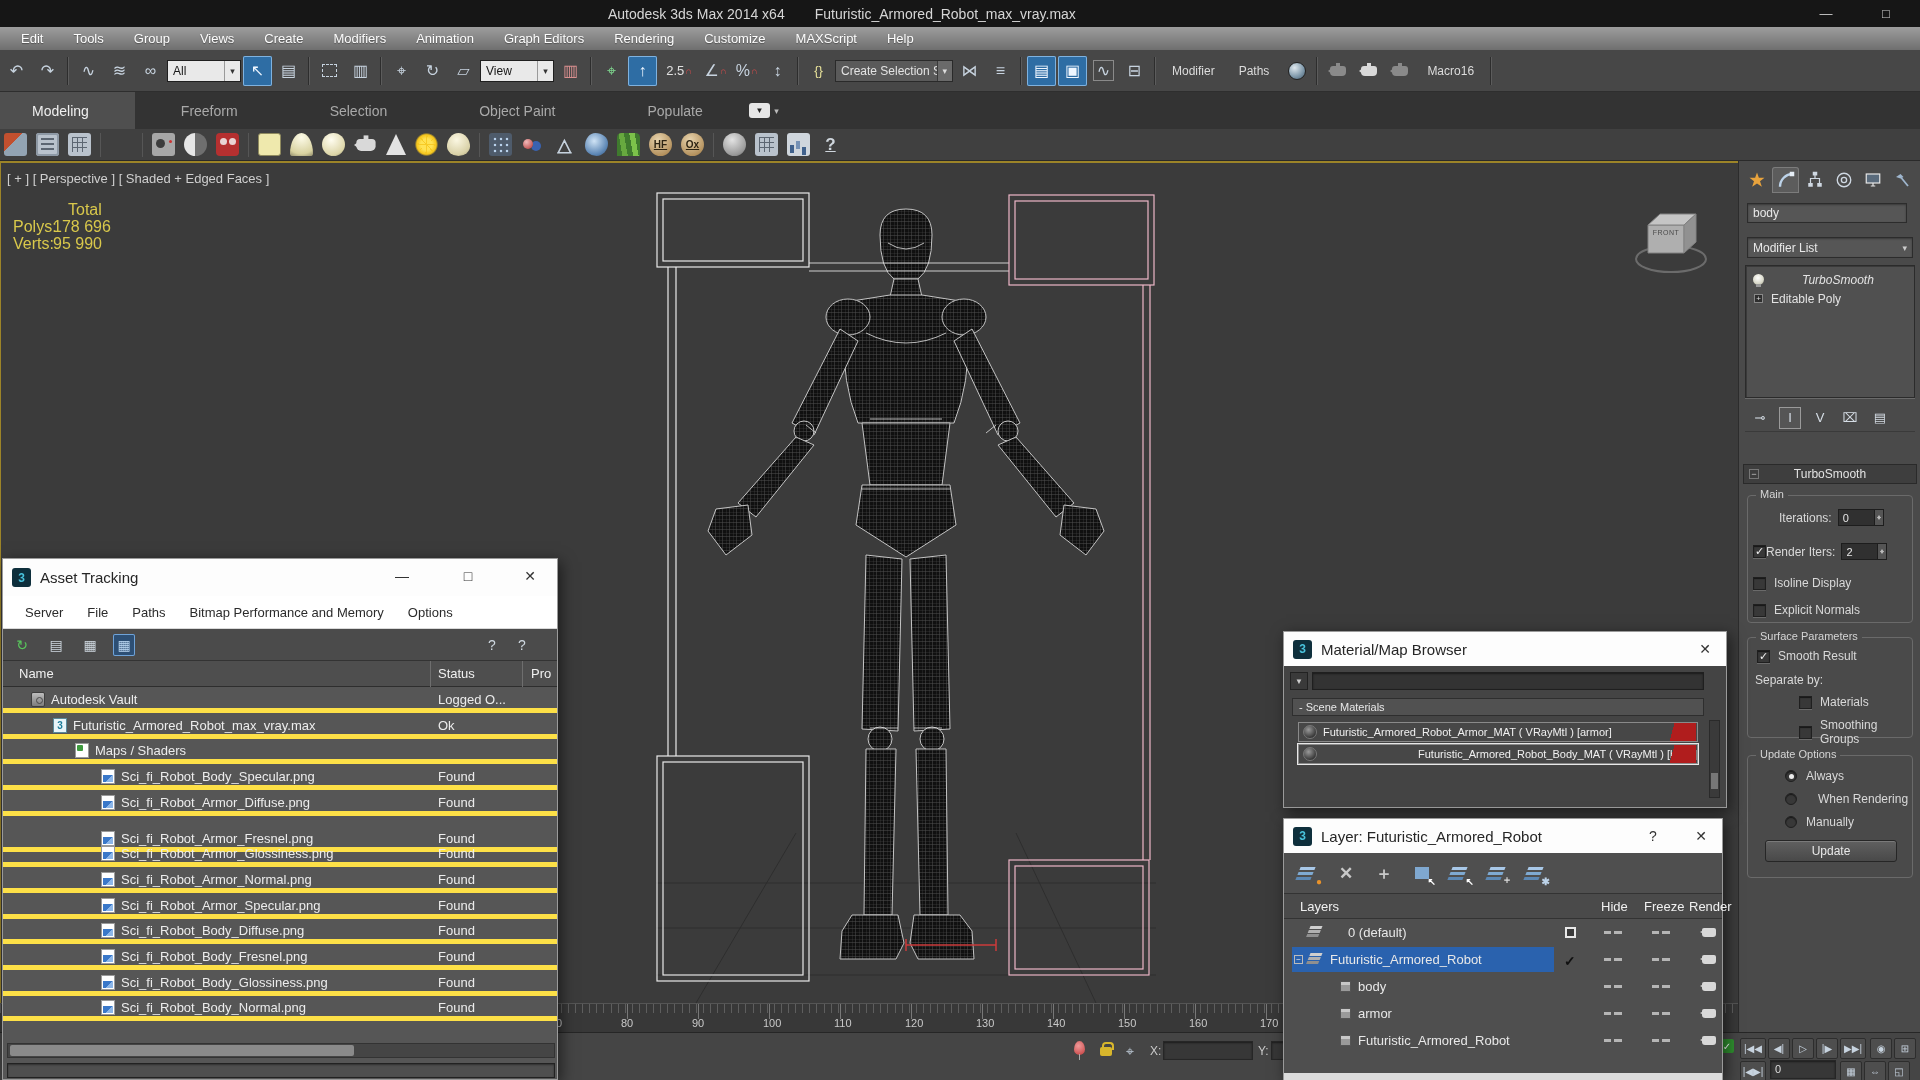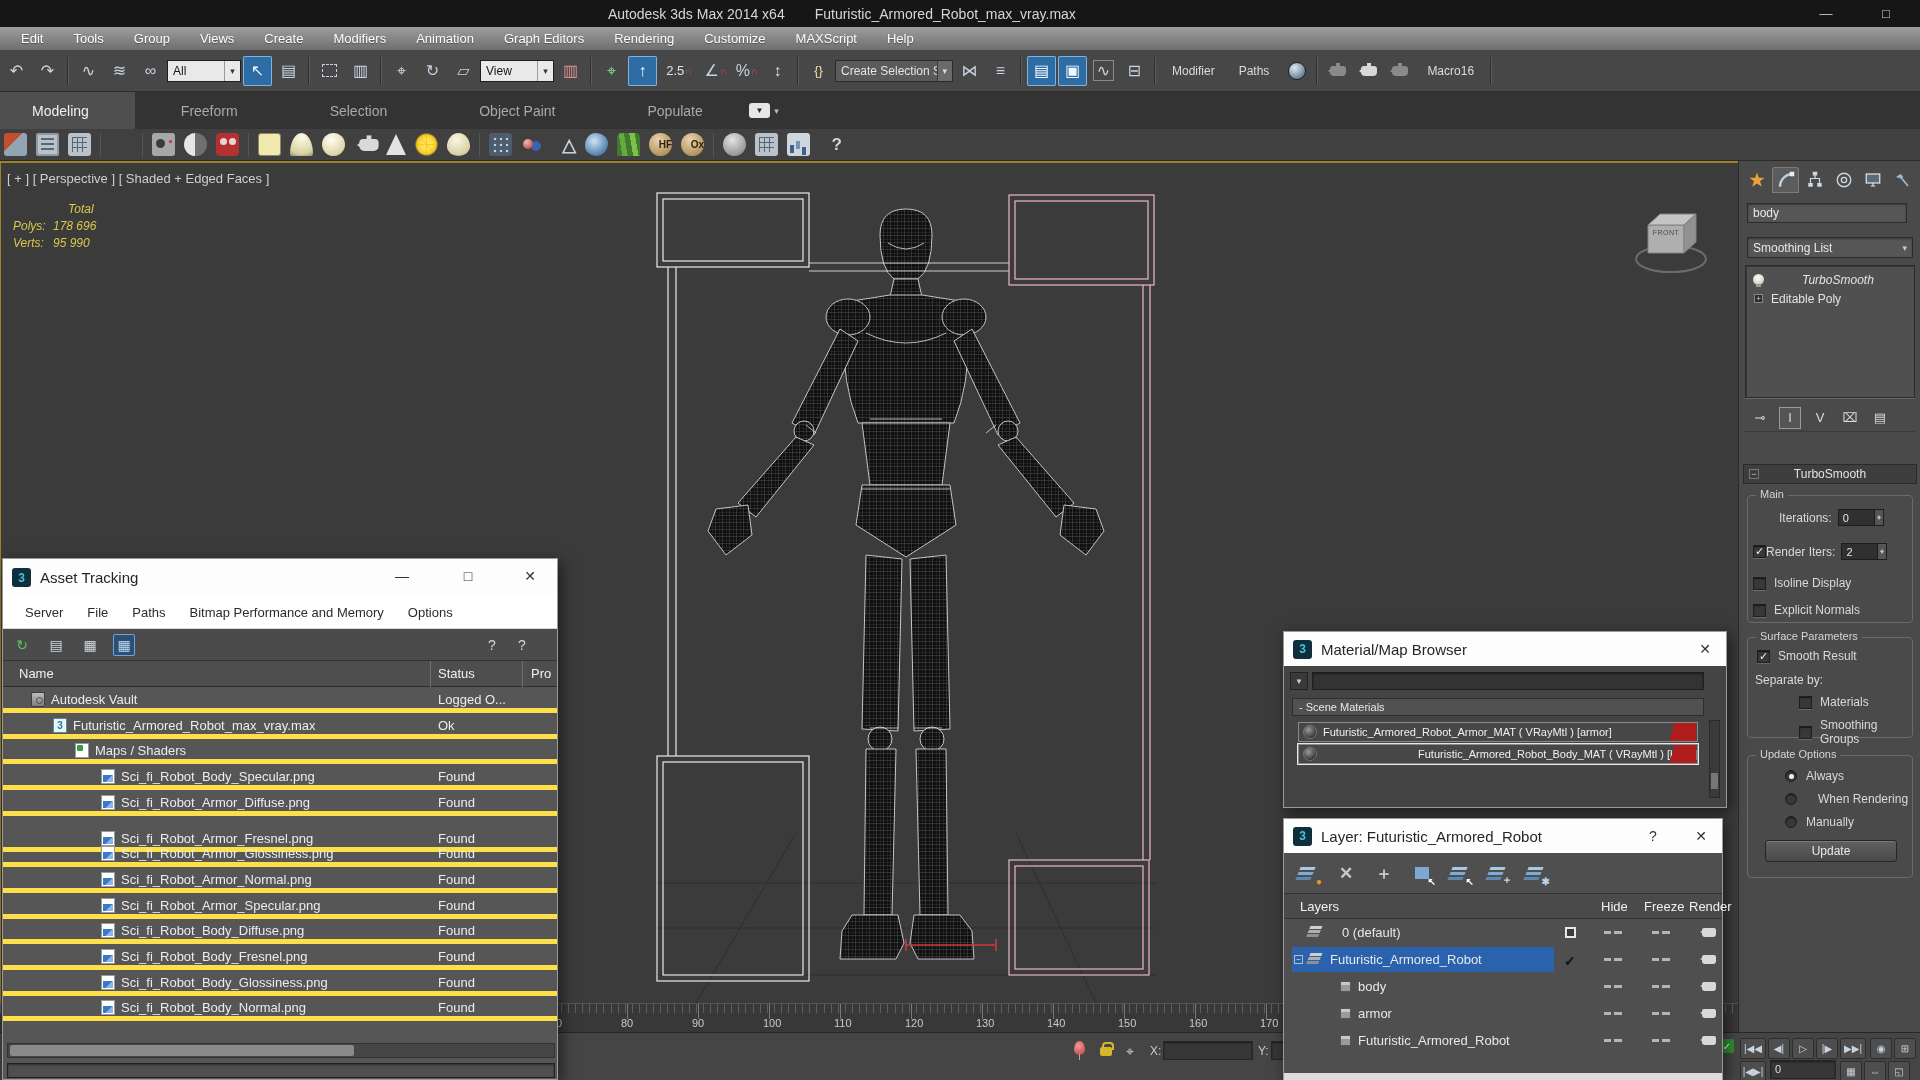--- a/index.html
+++ b/index.html
@@ -49,21 +49,21 @@
   .rtab { display:flex; align-items:center; padding:0 46px; color:#a9a9a9; font-size:14px; margin-left:0; }
   .rtab.active { background:#4f4f4f; color:#efefef; }
   .rtab:first-child { margin-left:-14px; }
   #ribbon-dd { width:30px; display:flex; align-items:center; gap:4px; }
   #ribbon-dd .box { width:22px; height:15px; background:#e6e6e6; border-radius:3px; display:flex;
     align-items:center; justify-content:center; font-size:8px; color:#222; }
   #ribbon-dd .tiny { color:#bbb; font-size:9px; }
   #ribbon-icons { position:absolute; left:0; top:129px; width:1920px; height:32px; background:#404040;
     border-bottom:1px solid #2a2a2a; display:flex; align-items:center; gap:9px; padding-left:4px; }
   .rico { width:23px; height:23px; border-radius:3px; position:relative; display:flex; align-items:center;
-    justify-content:flex-end; font-size:10px; font-weight:bold; color:#222; }
+    justify-content:center; font-size:10px; font-weight:bold; color:#222;text-decoration:underline; }
   .rdiv { width:1px; height:24px; background:#2c2c2c; border-right:1px solid #565656; }
   .s-win{background:linear-gradient(135deg,#c2502f 40%,#93a4b3 40%);}
   .s-list{background:#b9c2cc; box-shadow:inset 0 0 0 2px #8e99a5;}
   .s-list::after{content:""; position:absolute; inset:5px; background:repeating-linear-gradient(#5c6672 0 2px, transparent 2px 5px);}
   .s-grid{background:#b9c2cc;}
   .s-grid::after{content:""; position:absolute; inset:4px;
      background:repeating-linear-gradient(#5c6672 0 1px, transparent 1px 5px),
      repeating-linear-gradient(90deg,#5c6672 0 1px, transparent 1px 5px);}
   .s-lamp{background:radial-gradient(circle at 50% 35%, #ffe98a, #d9aezz0 0%, #d9a520 70%, #6b5a22);border-radius:50% 50% 40% 40%;}
   .s-cam{background:#a7a7a7; border-radius:3px;} .s-cam::after{content:""; position:absolute; left:4px; top:6px;
@@ -95,21 +95,21 @@
   .s-tan{background:radial-gradient(circle at 40% 30%, #e8d4ae, #b3905c 75%, #7a5f38); border-radius:50%; color:#2d2413;}
   .s-circleg{background:radial-gradient(circle at 40% 30%, #e3e3e3, #9a9a9a 70%, #5f5f5f); border-radius:50%;}
   .s-chart{background:#cfd6dd;} .s-chart::after{content:"";position:absolute;left:3px;bottom:3px;width:4px;height:8px;
      background:#40618c; box-shadow:6px -4px 0 #7591b5, 12px 2px 0 #40618c;}
   .s-helpq{background:none;color:#cfd6dd;font-size:17px;font-weight:bold;}
 
   
   #viewport { position:absolute; left:0; top:161px; width:1738px; height:842px; background:#3b3b3b;
     border-top:2px solid #9c8428; border-left:1px solid #9c8428; overflow:hidden; }
   #vp-label { position:absolute; left:6px; top:8px; color:#cfcfcf; font-size:13px; }
-  #vp-stats { position:absolute; left:12px; top:38px; color:#d9c84b; font-size:12px; line-height:17px;font-style:italic; }
+  #vp-stats { position:absolute; left:12px; top:38px; color:#d9c84b; font-size:16px; line-height:17px; }
   #vp-stats .row { display:flex; } #vp-stats .lab { width:40px; } 
   #vp-stats .total { padding-left:55px; }
   #viewcube { position:absolute; left:1630px; top:40px; width:86px; height:76px; opacity:.9; }
   #viewcube .fronttext { position:absolute; left:17px; top:26px; width:36px; text-align:center;
     font-size:7px; color:#4c4c4c; letter-spacing:.5px; }
   #robot { position:absolute; left:655px; top:20px; width:500px; height:820px; }
 
   
   #trackbar { position:absolute; left:0; top:1003px; width:1738px; height:29px; background:#383838;
     border-top:1px solid #555; overflow:hidden; }
@@ -667,21 +667,21 @@
             <path d="M4 8 L10 4 L14 8 L10 10 Z" fill="#9fb6ce"></path>
             <path d="M11 9 L20 20" stroke="#9fb6ce" stroke-width="2.4"></path>
           </svg>
         </span>
     </div>
 
     <div id="cp-name" class="field">
       <span>body</span>
     </div>
     <div id="cp-modlist" class="field">
-      <span>Smoothing List</span>
+      <span>Modifier List</span>
       <span class="arr">▾</span>
     </div>
     <div id="cp-stack">
         <div class="stack-row" style="top: 4px;">
           <span class="bulb"></span>
           <span class="modname">TurboSmooth</span>
         </div>
         <div class="stack-row" style="top: 23px;">
           <span class="plusbox">+</span>
           <span class="basename">Editable Poly</span>
@@ -929,21 +929,21 @@
     </div>
     <div id="lw-header">
       <span style="left:16px">Layers</span>
       <span style="left:317px">Hide</span>
       <span style="left:360px">Freeze</span>
       <span style="left:405px">Render</span>
     </div>
     <div id="lw-rows">
         <div class="lw-row" style="top: 0px;">
           <span class="lw-stackic" style="left: 26px;"></span>
-          <span class="lbl" style="left: 58px;">0 (default)</span>
+          <span class="lbl" style="left: 64px;">0 (default)</span>
           <span class="lw-box"></span>
           <span class="lw-dash" style="left: 320px;"></span>
           <span class="lw-dash" style="left: 368px;"></span>
           <span class="lw-tp" style="left: 418px;"></span>
         </div>
         <div class="lw-row" style="top: 27px;">
           <div class="lw-selbar"></div>
           <span class="lw-exp">−</span>
           <span class="lw-stackic" style="left: 26px;"></span>
           <span class="lbl" style="left: 46px;">Futuristic_Armored_Robot</span>

